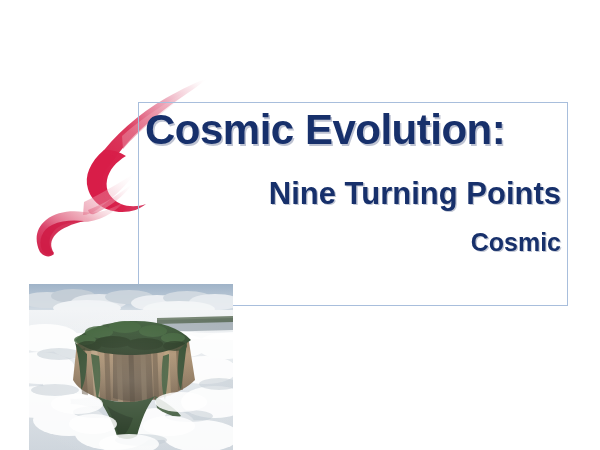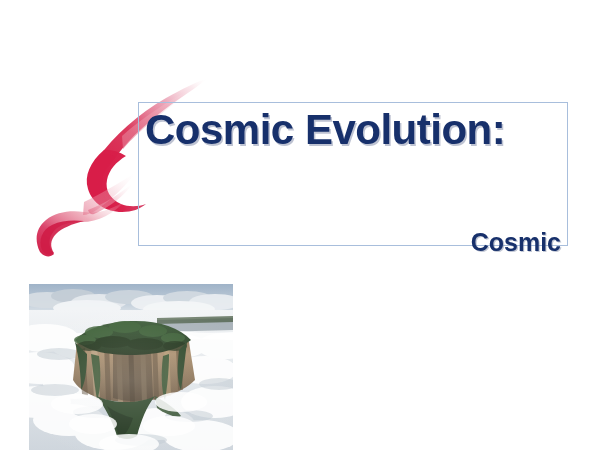--- a/index.html
+++ b/index.html
@@ -30,21 +30,21 @@
     height: 230px;
     pointer-events: none;
   }
 
   
   .title-box {
     position: absolute;
     left: 138px;
     top: 102px;
     width: 430px;
-    height: 144px;
+    height: 204px;
     border: 1px solid #a8bedc;
     box-sizing: border-box;
     background: transparent;
   }
   .title-inner {
     position: relative;
     width: 100%;
     height: 100%;
     padding: 0 4px 0 6px;
     box-sizing: border-box;
@@ -160,20 +160,21 @@
                C 46,180 36,184 30,190 C 24,196 24,203 28,209
                C 24,212 19,211 16,206 Z" fill="#cf1c46" opacity="0.9"></path>
       <path d="M 62,166 C 78,160 94,150 108,138 C 98,152 84,163 68,170
                C 65,171 63,169 62,166 Z" fill="url(#gradWisp)"></path>
     </svg>
   </div>
 
   <div class="title-box">
     <div class="title-inner">
       <div class="title-main">Cosmic Evolution:</div>
+      <div class="title-sub">Nine Turning Points</div>
       <div class="title-third">Cosmic</div>
     </div>
   </div>
 
   <div class="photo">
     <svg width="204" height="166" viewBox="0 0 204 166" xmlns="http://www.w3.org/2000/svg">
       <defs>
         <linearGradient id="skyGrad" x1="0" y1="0" x2="0" y2="1">
           <stop offset="0%" stop-color="#9fb3c8"></stop>
           <stop offset="55%" stop-color="#bcc9d6"></stop>

